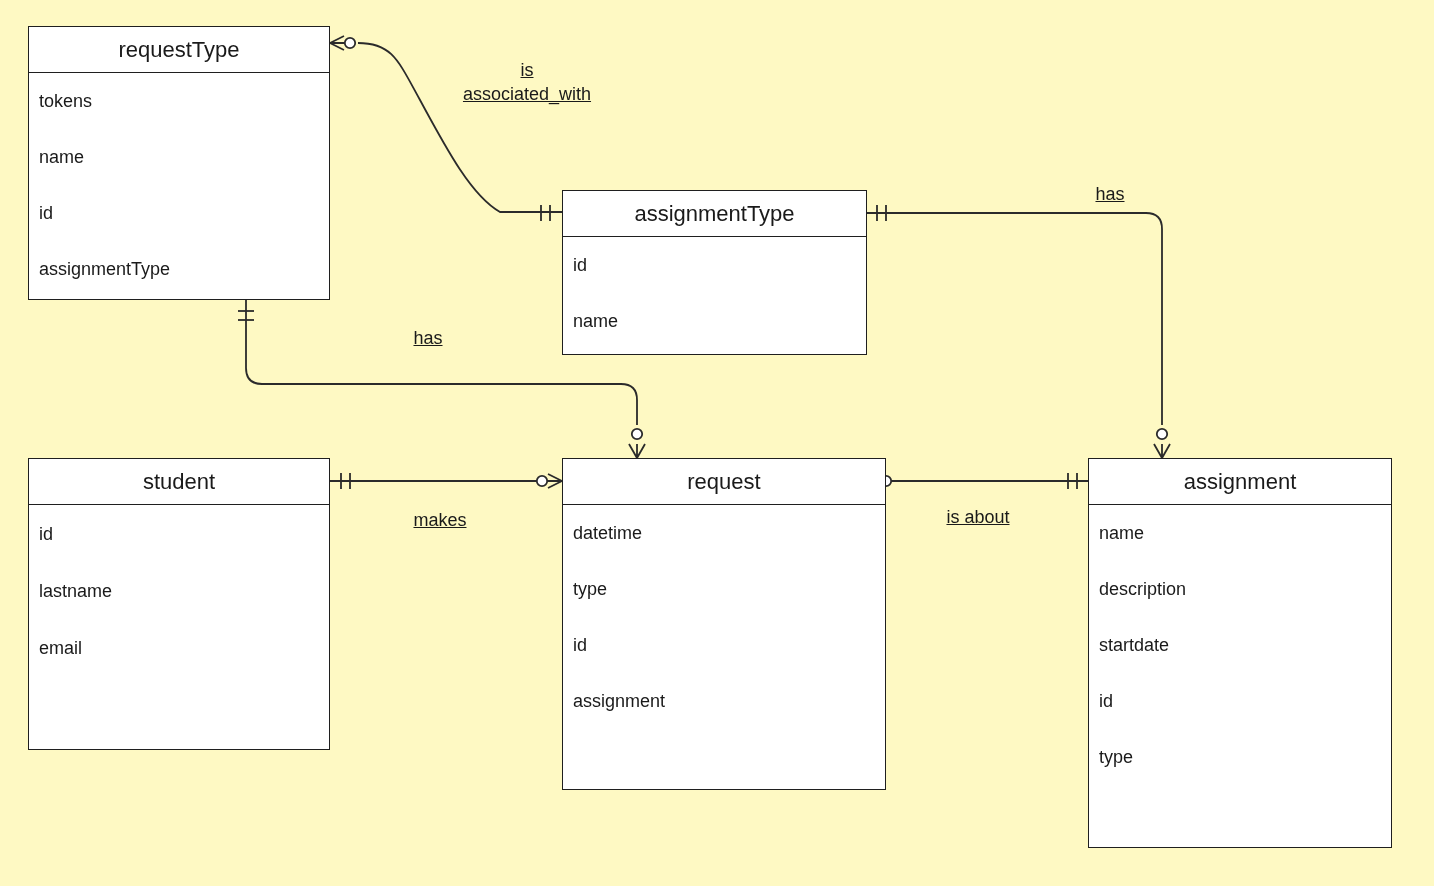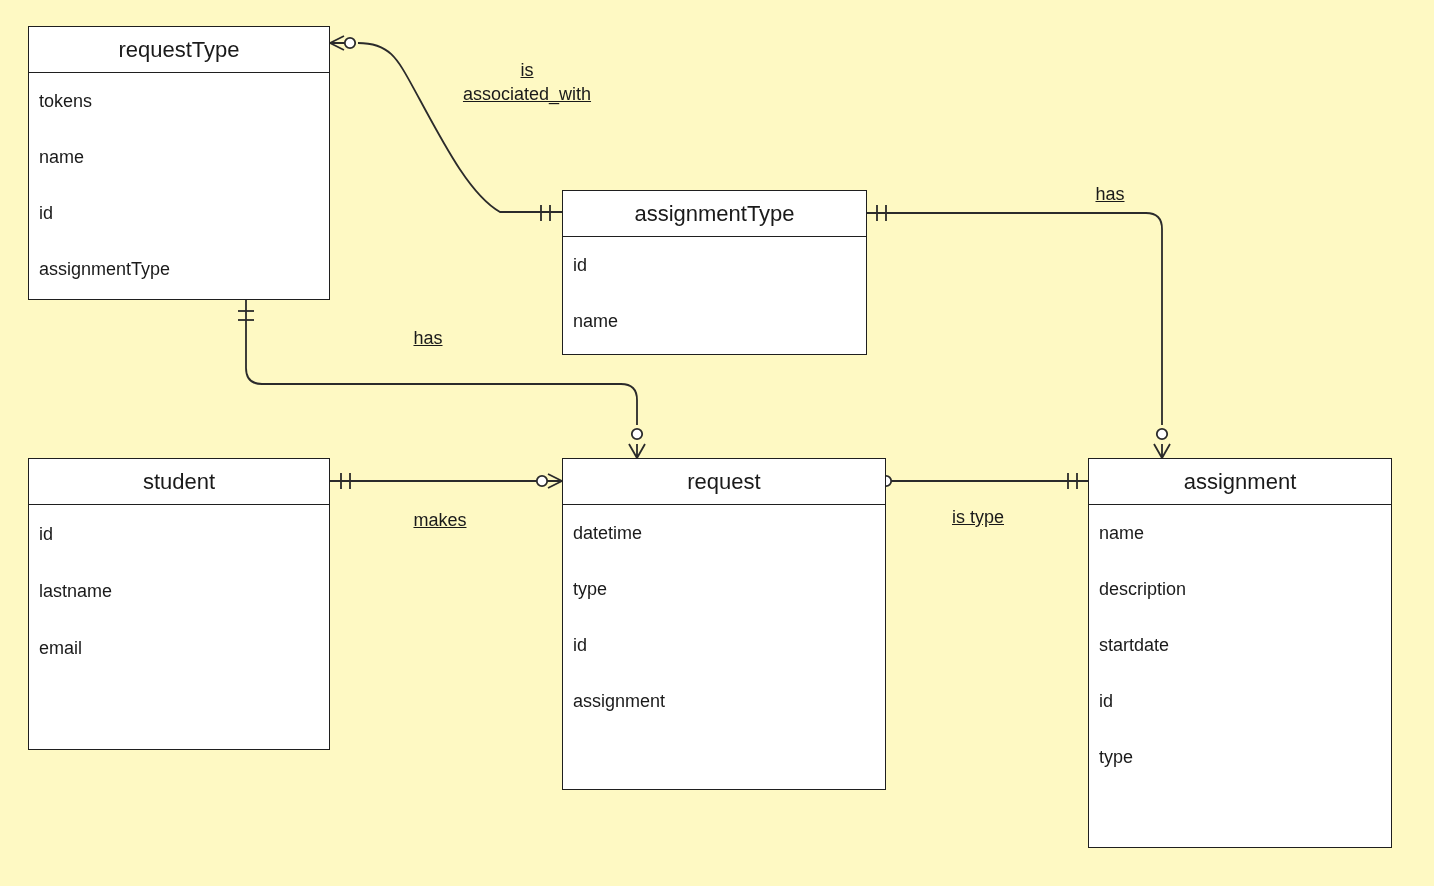--- a/index.html
+++ b/index.html
@@ -176,15 +176,15 @@
 
   <div class="edge-label" style="left:444px; top:58px; width:166px;">is
 associated_with</div>
 
   <div class="edge-label" style="left:1070px; top:182px; width:80px;">has</div>
 
   <div class="edge-label" style="left:388px; top:326px; width:80px;">has</div>
 
   <div class="edge-label" style="left:384px; top:483px; width:112px;margin-top:25px;">makes</div>
 
-  <div class="edge-label" style="left:918px; top:505px; width:120px;">is type</div>
+  <div class="edge-label" style="left:918px; top:505px; width:120px;">is about</div>
 
 </div>
 
 </body></html>

